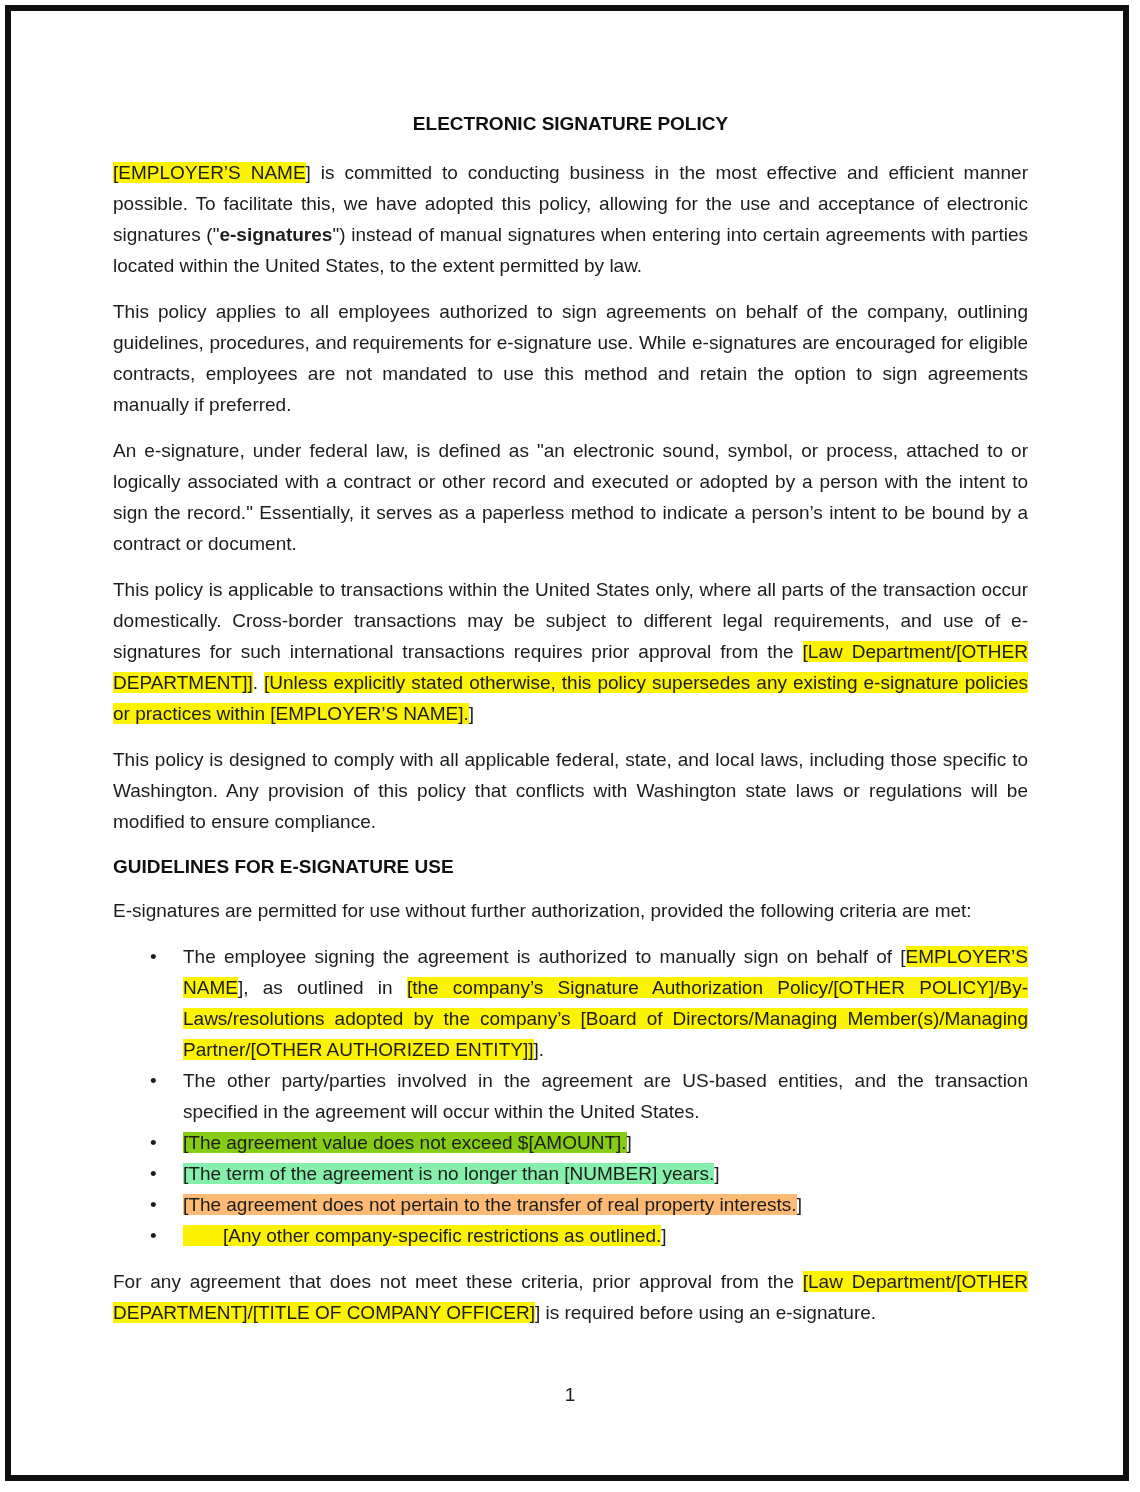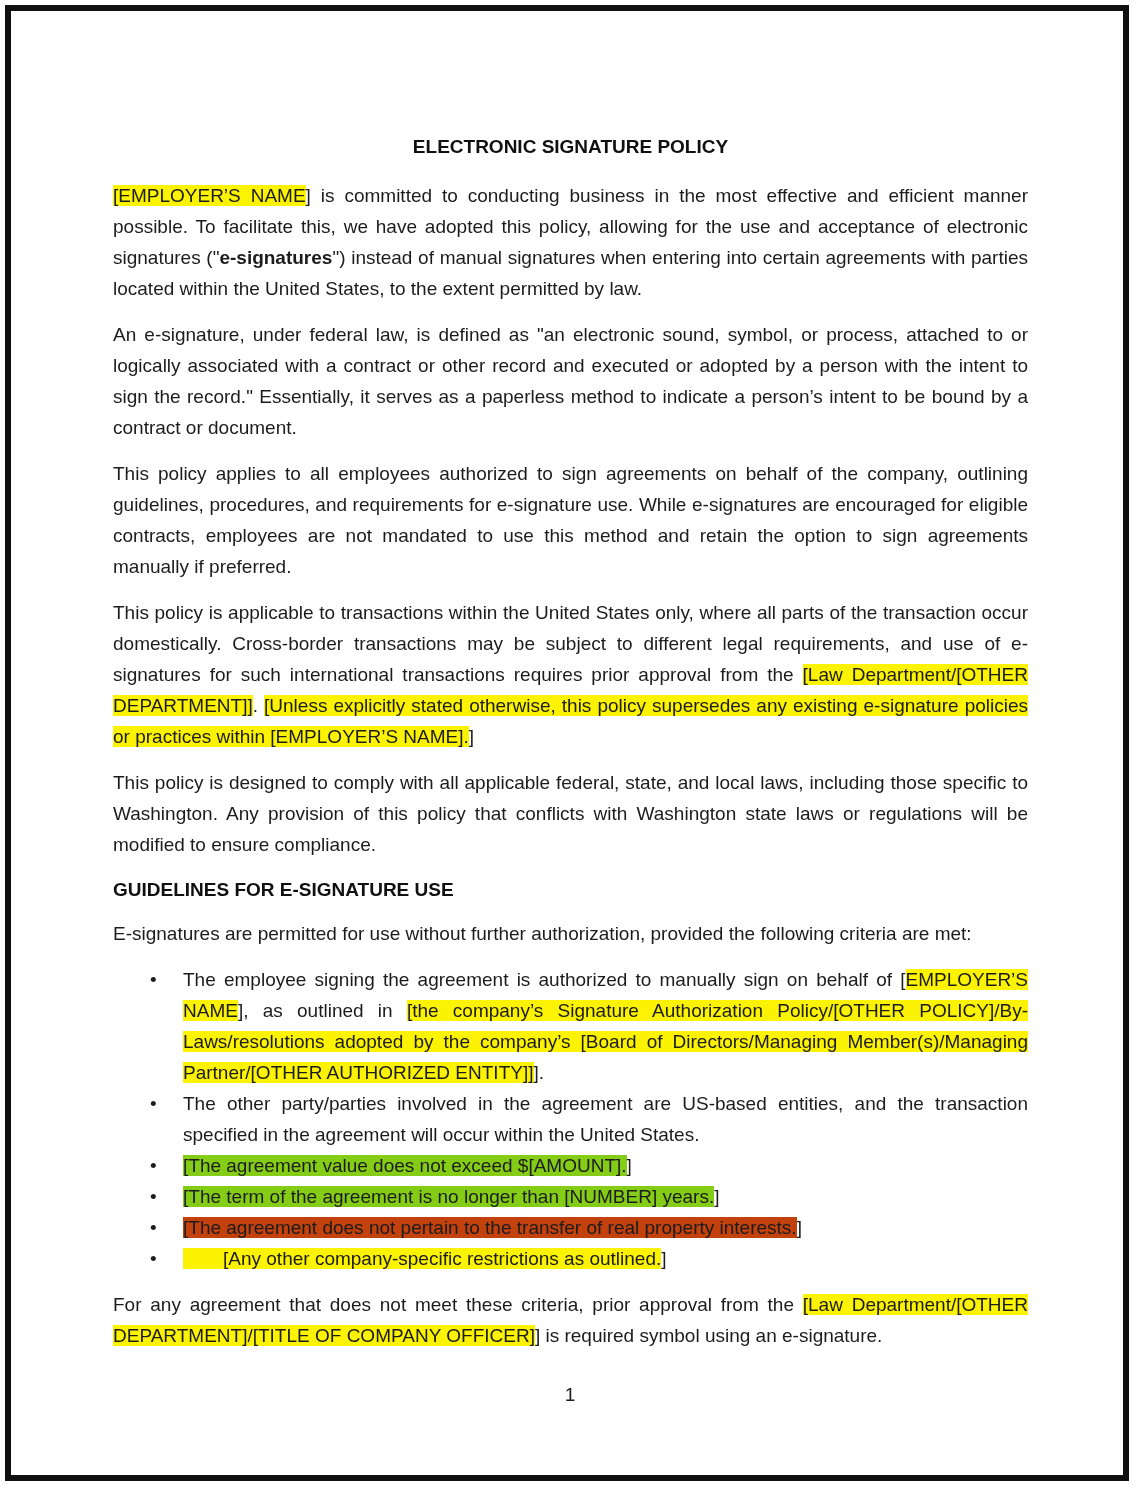--- a/index.html
+++ b/index.html
@@ -16,21 +16,20 @@
     left: 5px; top: 5px;
     width: 1124px; height: 1476px;
     border: 6px solid #0f0f0f;
     box-sizing: border-box;
     background: #ffffff;
   }
   .content {
     position: absolute;
     left: 113px; top: 112px;
     width: 915px;
-    margin-top: 23px;
   }
   .doc-title {
     text-align: center;
     font-weight: bold;
     font-size: 19px;
     line-height: 24px;
     color: #101010;
     margin: 0 0 21px 0;
   }
   .heading {
@@ -80,49 +79,49 @@
 </style>
 </head>
 <body>
 
 <div class="page-frame"></div>
 
 <div class="content">
   <div class="doc-title">ELECTRONIC SIGNATURE POLICY</div>
   <div>
       <p class="para"><span class="hl" style="background: rgb(252, 243, 3);">[EMPLOYER’S NAME</span><span>] is committed to conducting business in the most effective and efficient manner possible. To facilitate this, we have adopted this policy, allowing for the use and acceptance of electronic signatures ("</span><span class="b">e-signatures</span><span>") instead of manual signatures when entering into certain agreements with parties located within the United States, to the extent permitted by law.</span></p>
+      <p class="para"><span>This policy applies to all employees authorized to sign agreements on behalf of the company, outlining guidelines, procedures, and requirements for e-signature use. While e-signatures are encouraged for eligible contracts, employees are not mandated to use this method and retain the option to sign agreements manually if preferred.</span></p>
       <p class="para"><span>An e-signature, under federal law, is defined as "an electronic sound, symbol, or process, attached to or logically associated with a contract or other record and executed or adopted by a person with the intent to sign the record." Essentially, it serves as a paperless method to indicate a person’s intent to be bound by a contract or document.</span></p>
-      <p class="para"><span>This policy applies to all employees authorized to sign agreements on behalf of the company, outlining guidelines, procedures, and requirements for e-signature use. While e-signatures are encouraged for eligible contracts, employees are not mandated to use this method and retain the option to sign agreements manually if preferred.</span></p>
       <p class="para"><span>This policy is applicable to transactions within the United States only, where all parts of the transaction occur domestically. Cross-border transactions may be subject to different legal requirements, and use of e-signatures for such international transactions requires prior approval from the </span><span class="hl" style="background: rgb(252, 243, 3);">[Law Department/[OTHER DEPARTMENT]]</span><span>. </span><span class="hl" style="background: rgb(252, 243, 3);">[Unless explicitly stated otherwise, this policy supersedes any existing e-signature policies or practices within [EMPLOYER’S NAME].</span><span>]</span></p>
       <p class="para"><span>This policy is designed to comply with all applicable federal, state, and local laws, including those specific to Washington. Any provision of this policy that conflicts with Washington state laws or regulations will be modified to ensure compliance.</span></p>
       <div class="heading">GUIDELINES FOR E-SIGNATURE USE</div>
       <p class="para"><span>E-signatures are permitted for use without further authorization, provided the following criteria are met:</span></p>
       <ul class="bullets">
         <li>
           <span class="marker">•</span>
           <span class="li-content"><span>The employee signing the agreement is authorized to manually sign on behalf of [</span><span class="hl" style="background: rgb(252, 243, 3);">EMPLOYER’S NAME</span><span>], as outlined in </span><span class="hl" style="background: rgb(252, 243, 3);">[the company’s Signature Authorization Policy/[OTHER POLICY]/By-Laws/resolutions adopted by the company’s [Board of Directors/Managing Member(s)/Managing Partner/[OTHER AUTHORIZED ENTITY]]</span><span>].</span></span>
         </li>
         <li>
           <span class="marker">•</span>
           <span class="li-content"><span>The other party/parties involved in the agreement are US-based entities, and the transaction specified in the agreement will occur within the United States.</span></span>
         </li>
         <li>
           <span class="marker">•</span>
           <span class="li-content"><span class="hl" style="background: #84cc16;">[The agreement value does not exceed $[AMOUNT].</span><span>]</span></span>
         </li>
         <li>
           <span class="marker">•</span>
-          <span class="li-content"><span class="hl" style="background: #84cc16;">[The term of the agreement is no longer than [NUMBER] years.</span><span>]</span></span>
+          <span class="li-content"><span class="hl" style="background: #86efac;">[The term of the agreement is no longer than [NUMBER] years.</span><span>]</span></span>
         </li>
         <li>
           <span class="marker">•</span>
-          <span class="li-content"><span class="hl" style="background: #c2410c;">[The agreement does not pertain to the transfer of real property interests.</span><span>]</span></span>
+          <span class="li-content"><span class="hl" style="background: #fdba74;">[The agreement does not pertain to the transfer of real property interests.</span><span>]</span></span>
         </li>
         <li>
           <span class="marker">•</span>
           <span class="li-content"><span class="hl" style="background: rgb(252, 243, 3); padding-left: 40px;">[Any other company-specific restrictions as outlined.</span><span>]</span></span>
         </li>
       </ul>
-      <p class="para"><span>For any agreement that does not meet these criteria, prior approval from the </span><span class="hl" style="background: rgb(252, 243, 3);">[Law Department/[OTHER DEPARTMENT]/[TITLE OF COMPANY OFFICER]</span><span>] is required symbol using an e-signature.</span></p>
+      <p class="para"><span>For any agreement that does not meet these criteria, prior approval from the </span><span class="hl" style="background: rgb(252, 243, 3);">[Law Department/[OTHER DEPARTMENT]/[TITLE OF COMPANY OFFICER]</span><span>] is required before using an e-signature.</span></p>
     </div>
 </div>
 
 <div class="page-number">1</div>
 
 </body></html>

